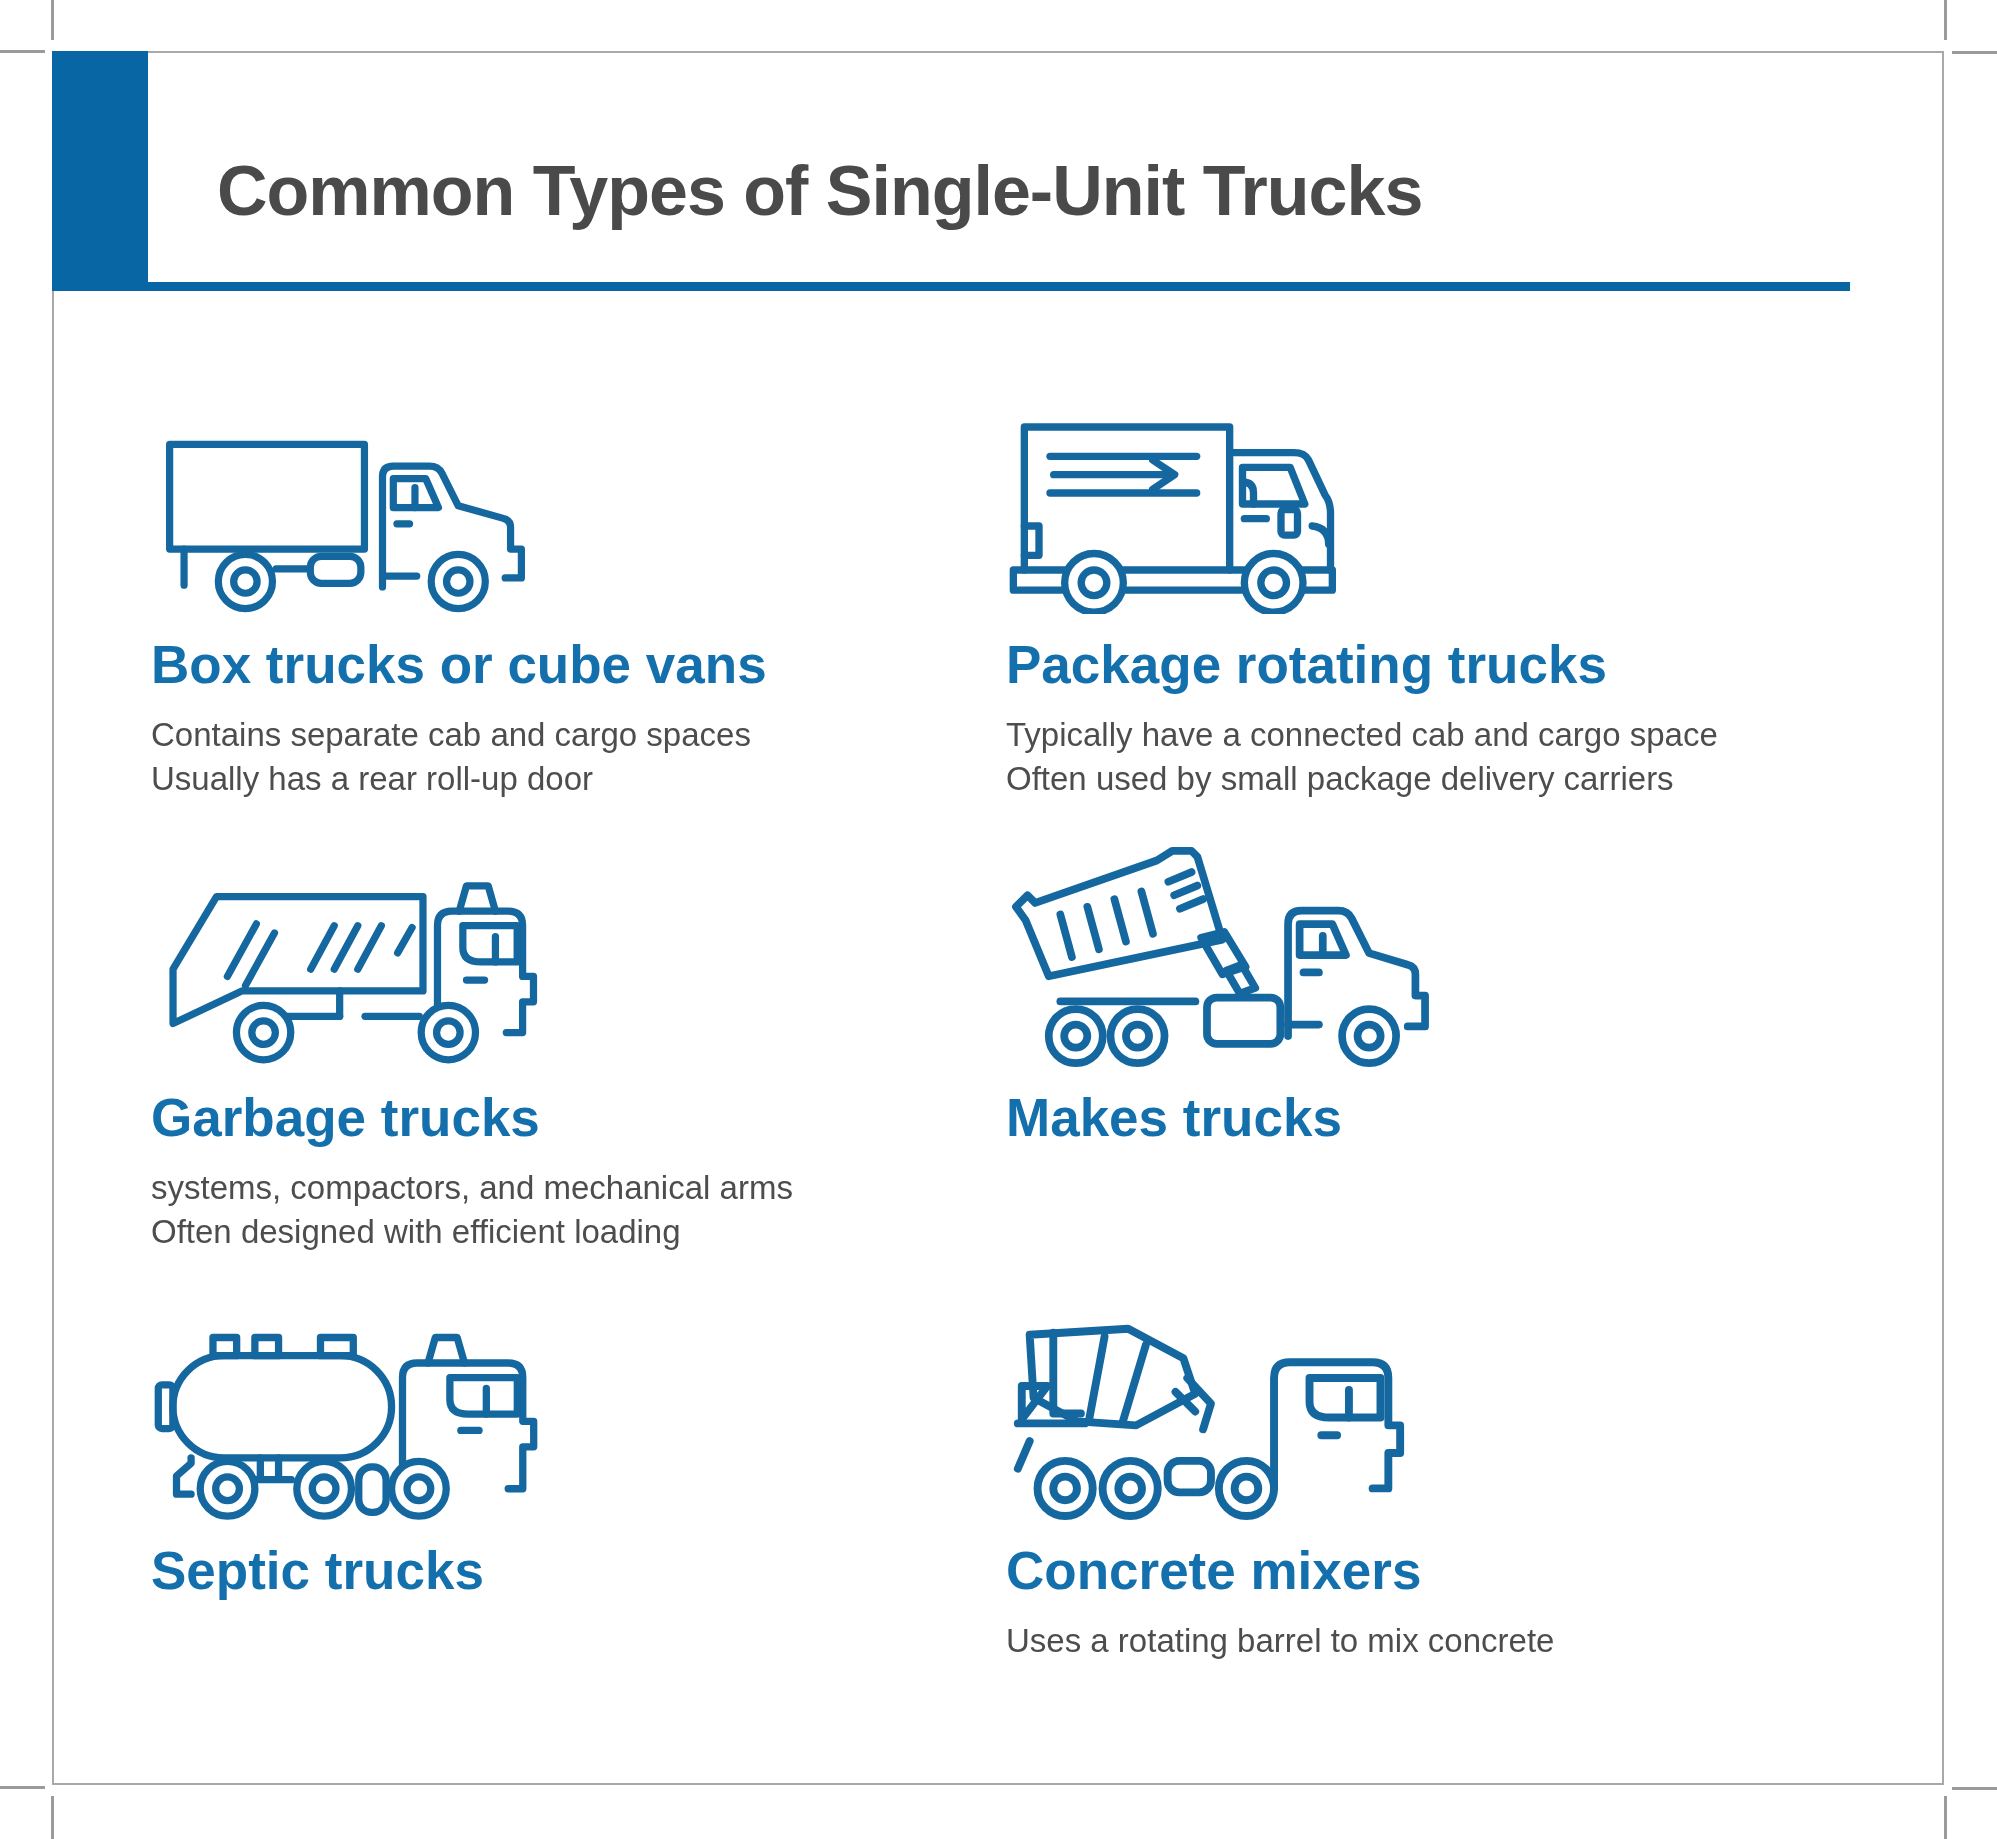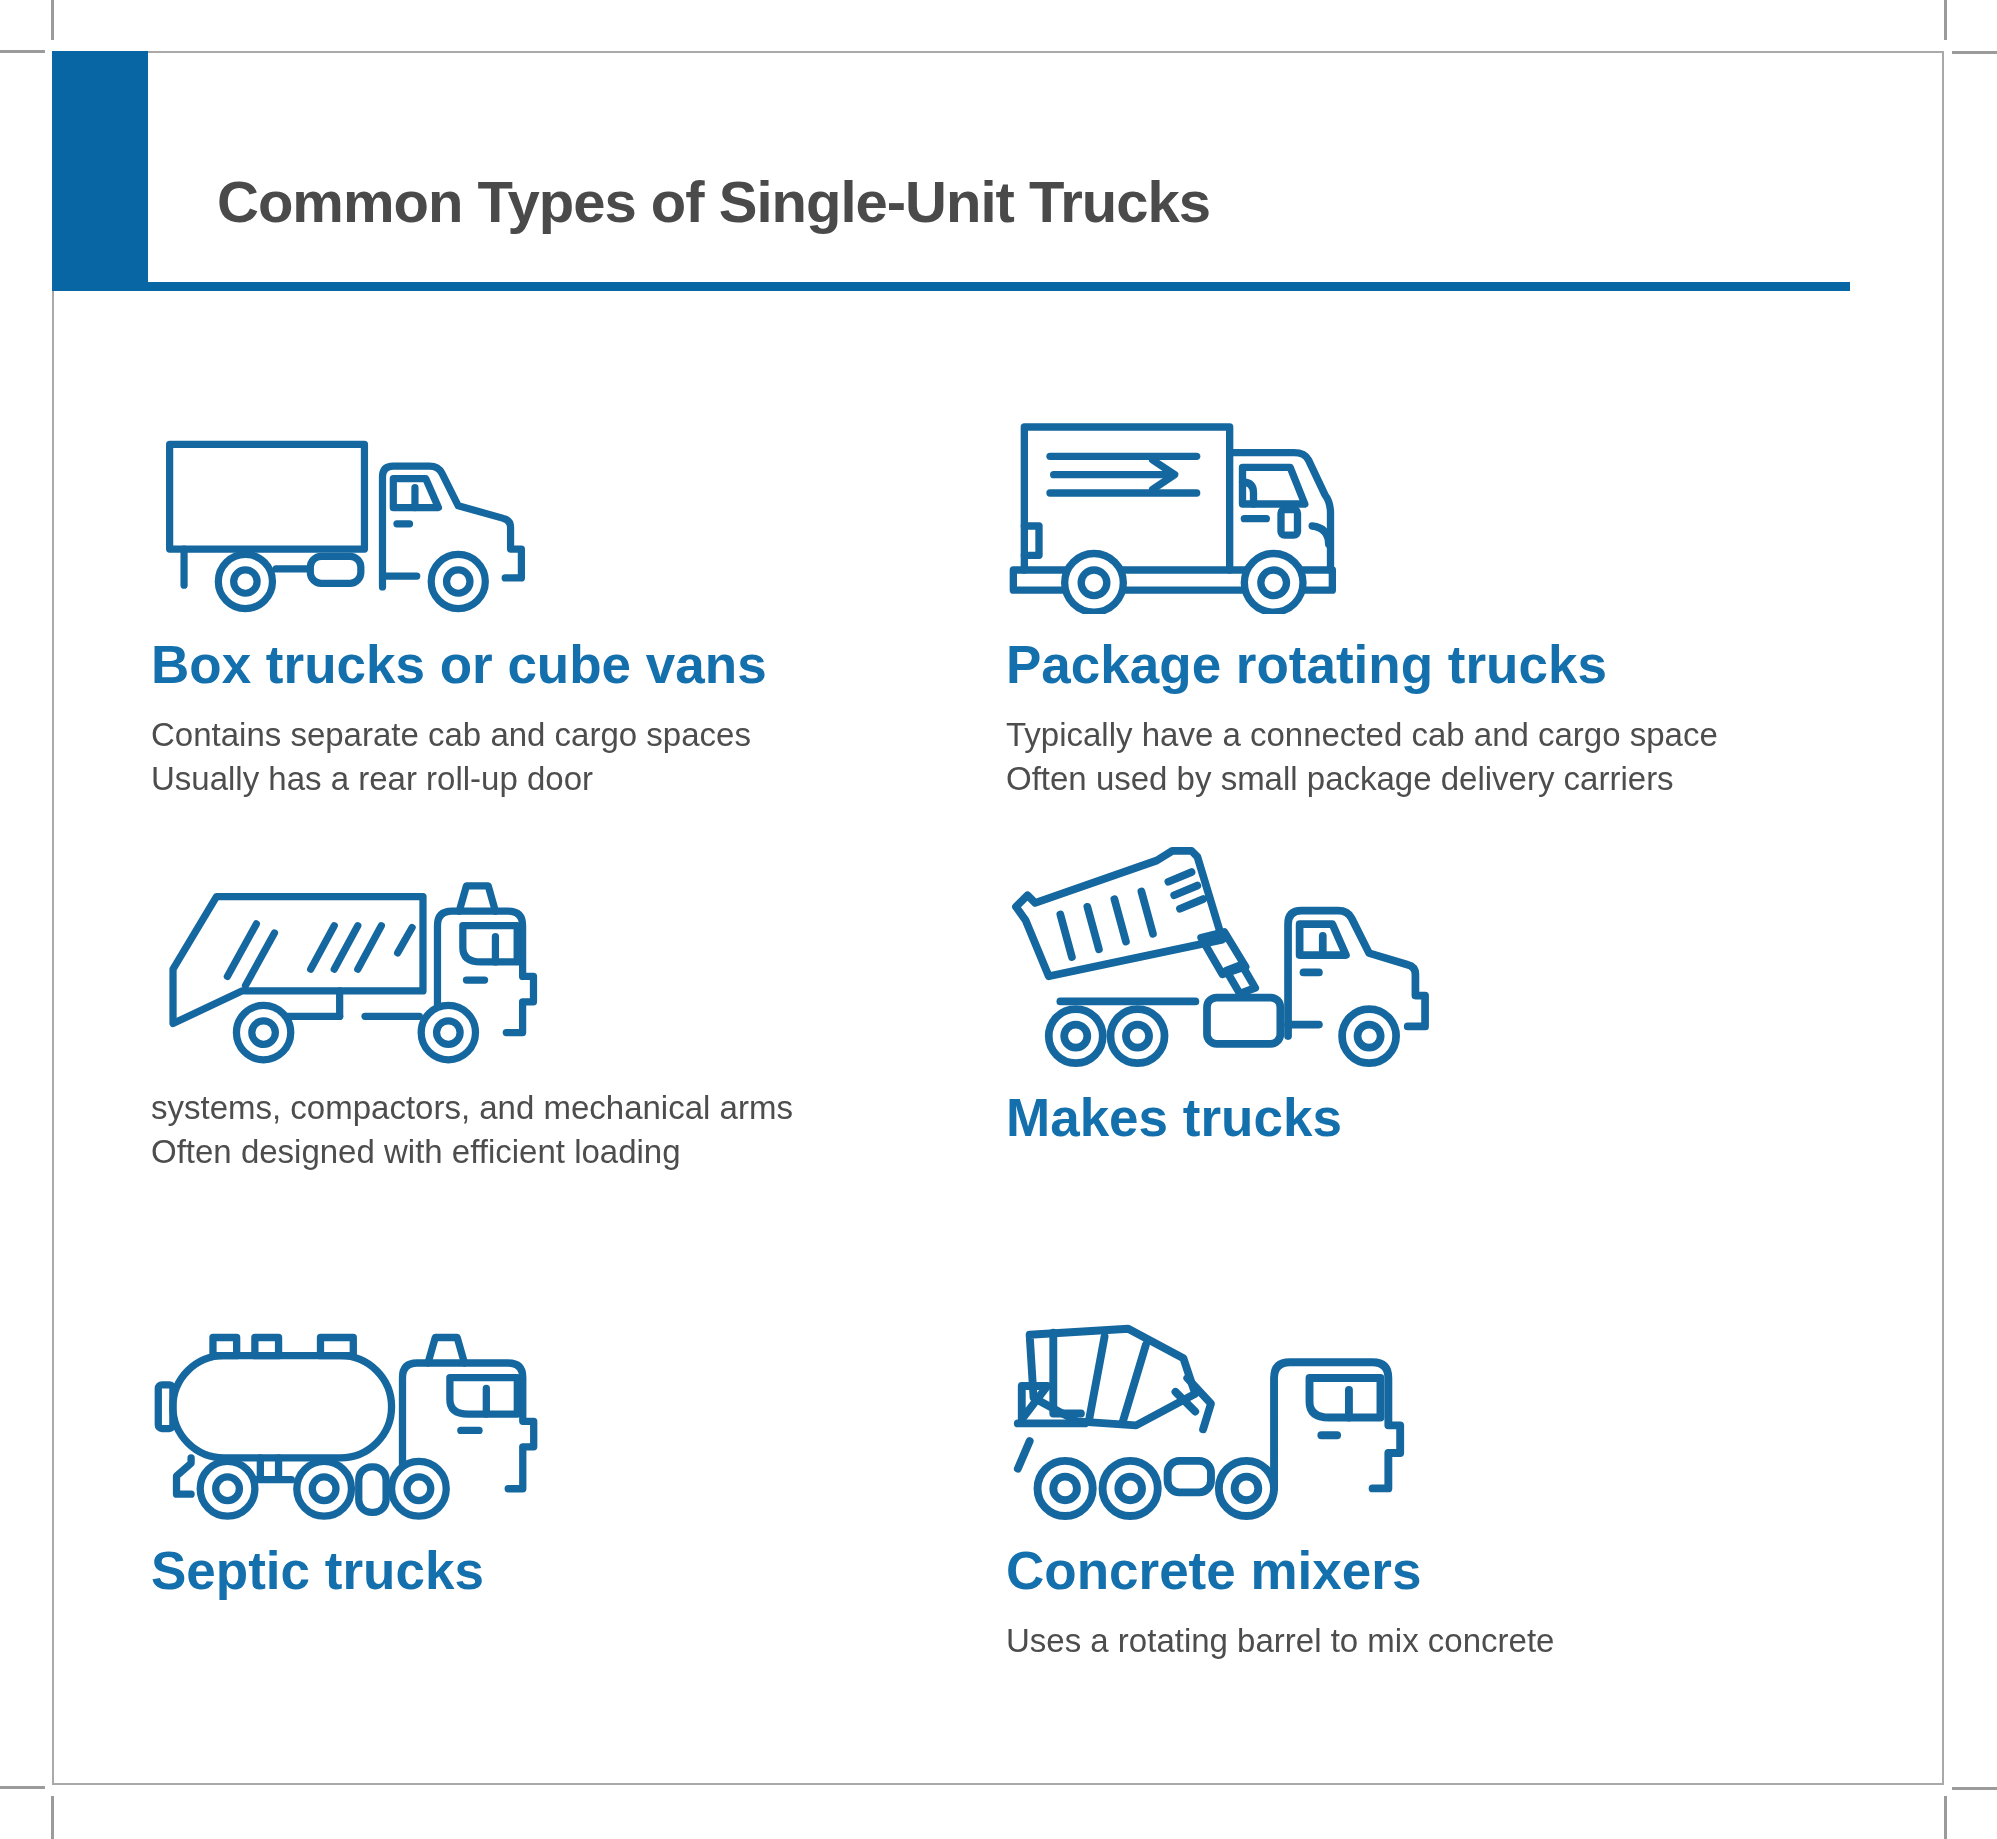--- a/index.html
+++ b/index.html
@@ -7,21 +7,21 @@
     width:1997px;height:1839px;background:#ffffff;position:relative;overflow:hidden;
     font-family:"Liberation Sans",sans-serif;
   }
   .crop{position:absolute;background:#9b9b9b}
   .frame{
     position:absolute;left:52px;top:51px;width:1892px;height:1734px;
     border:2.9px solid #a9a9a9;box-sizing:border-box;background:#ffffff;
   }
   .accent-block{position:absolute;left:52px;top:51px;width:96px;height:240px;background:#0966a5}
   .page-title{
-    position:absolute;left:217px;top:129px;font-size:58px;font-weight:700;
+    position:absolute;left:217px;top:104px;font-size:70px;font-weight:700;
     color:#4a4a4b;letter-spacing:-1px;white-space:nowrap;
   }
   .title-rule{position:absolute;left:147px;top:282px;width:1703px;height:8.8px;background:#0966a5}
   .grid{
     position:absolute;left:151px;top:388px;width:1746px;
     display:grid;grid-template-columns:855px 881px;grid-auto-rows:453px;
   }
   .icon-box{height:226px;display:flex;align-items:flex-end}
   .cell h2{margin:21.5px 0 0 0;font-size:53px;font-weight:700;color:#1470ad;line-height:1.1}
   .desc{margin-top:19px;font-size:33px;color:#4d4d4d;line-height:1.33}
@@ -118,20 +118,21 @@
         <path class="ln" d="M170,20 L174,6 H186 L190,20"></path>
         <path class="ln" d="M172,28 H202 V48 H182 Q172,48 172,40 Z"></path>
         <path class="ln" d="M190,34 V48"></path>
         <path class="ln" d="M174,58 H184"></path>
         <circle class="wh" cx="62" cy="87" r="15"></circle>
           <circle class="ln" cx="62" cy="87" r="6.5"></circle>
         <circle class="wh" cx="164" cy="87" r="15"></circle>
           <circle class="ln" cx="164" cy="87" r="6.5"></circle>
       </svg>
     </div>
+    <h2>Garbage trucks</h2>
     <div class="desc">
       <div>systems, compactors, and mechanical arms</div>
       <div>Often designed with efficient loading</div>
     </div>
   </div>
 
   <div class="cell">
     <div class="icon-box">
       <svg width="429" height="220" viewBox="0 0 222 114">
         <path class="ln" d="M10,38 L5,31 L11,25 L15,29 L78,7 L86,2 L96,2 L99,5 L112,48 L22,67 Z"></path>

